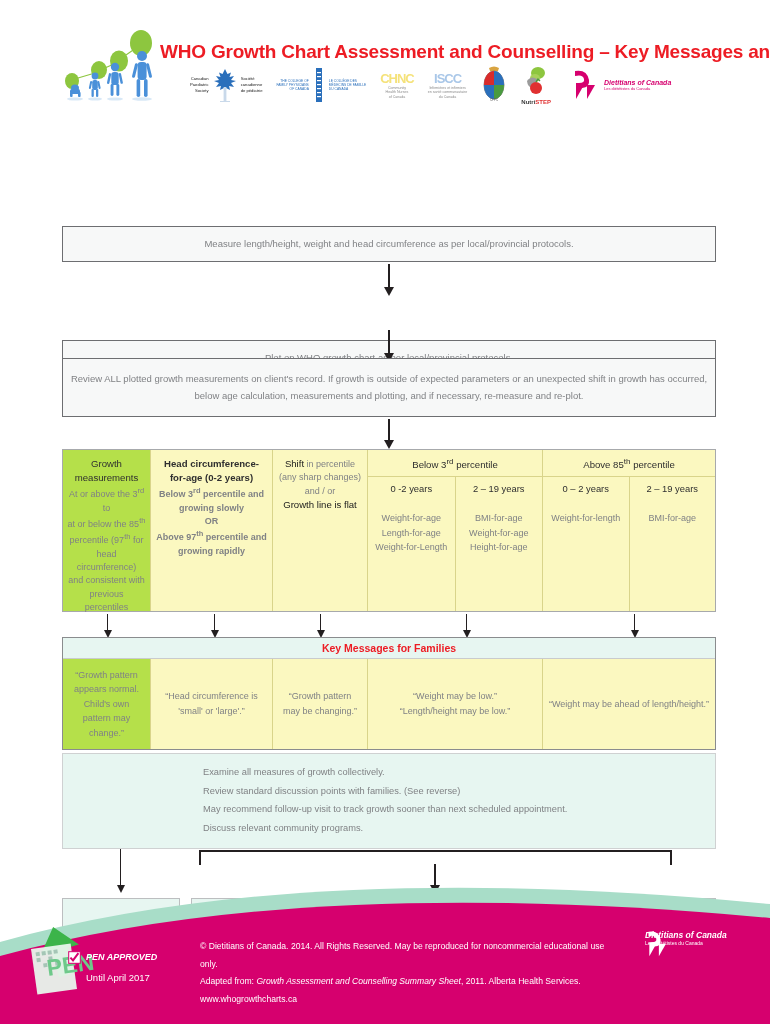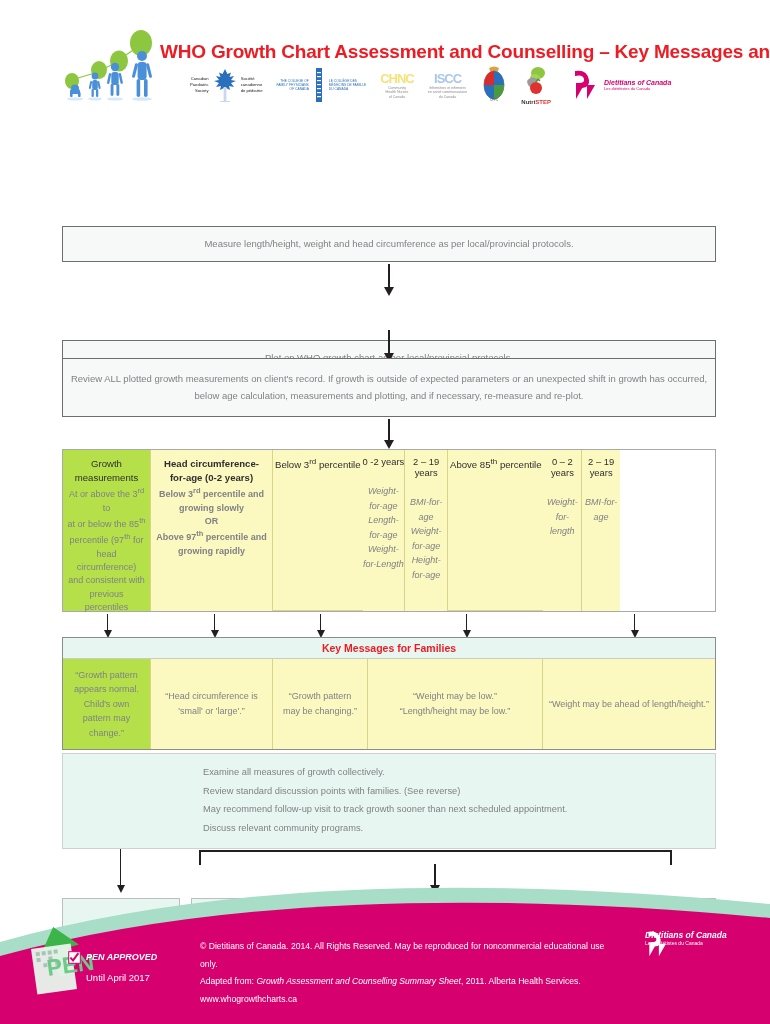--- a/index.html
+++ b/index.html
@@ -67,31 +67,31 @@
     display:flex;
   }
   .crit-col { border-right:1px solid #d9d48a; height:100%; background:#fbf8c0; position:relative; }
   .crit-col:last-child { border-right:none; }
   .crit-col.green { background:#b5e04a; }
   .crit-inner {
     padding:7px 4px 0; text-align:center;
     font-size:9px; line-height:1.48; color:#808285;
   }
   .crit-inner .hd { color:#2f2f2f; font-size:9.6px; }
-  .grp { display:flex; flex-direction:row; height:100%; }
+  .grp { display:flex; flex-direction:column; height:100%; }
   .grp-head {
     border-bottom:1px solid #d9d48a;
     text-align:center; font-size:9.6px; color:#2f2f2f;
     padding:7px 2px 6px;
   }
   .grp-body { display:flex; flex:1; }
   .grp-sub { border-right:1px solid #d9d48a; text-align:center; flex:1; padding-top:6px; }
   .grp-sub:last-child { border-right:none; }
   .sub-hd { font-size:9.4px; color:#2f2f2f; margin-bottom:17px; }
-  .sub-list { font-size:9px; color:#808285; line-height:1.62;font-style:italic; }
+  .sub-list { font-size:9px; color:#808285; line-height:1.62; }
 
   
   .km-wrap {
     position:absolute; left:62px; top:525px; width:654px; height:113px;
     border:1px solid #8a8c8e;
   }
   .km-title {
     height:21px; background:#e7f6f1; display:flex; align-items:center; justify-content:center;
     color:#ed1c24; font-size:10.5px; font-weight:bold;
     border-bottom:1px solid #c9cbcd;
@@ -344,20 +344,28 @@
         <div class="hd">Head circumference-</div>
         <div class="hd">for-age (0-2 years)</div>
         <div>Below 3<sup>rd</sup> percentile and</div>
         <div>growing slowly</div>
         <div>OR</div>
         <div>Above 97<sup>th</sup> percentile and</div>
         <div>growing rapidly</div>
       </div>
     </div>
 
+    <div class="crit-col" style="width:95px;">
+      <div class="crit-inner">
+        <div><span class="hd" style="color:#1a1a1a;">Shift</span><span> in percentile</span></div>
+        <div>(any sharp changes)</div>
+        <div>and / or</div>
+        <div class="hd" style="color:#1a1a1a;">Growth line is flat</div>
+      </div>
+    </div>
 
     <div class="crit-col" style="width:175px;">
       <div class="grp">
         <div class="grp-head">Below 3<sup>rd</sup> percentile</div>
         <div class="grp-body">
           <div class="grp-sub">
             <div class="sub-hd">0 -2 years</div>
             <div class="sub-list">
               <div>Weight-for-age</div>
               <div>Length-for-age</div>

